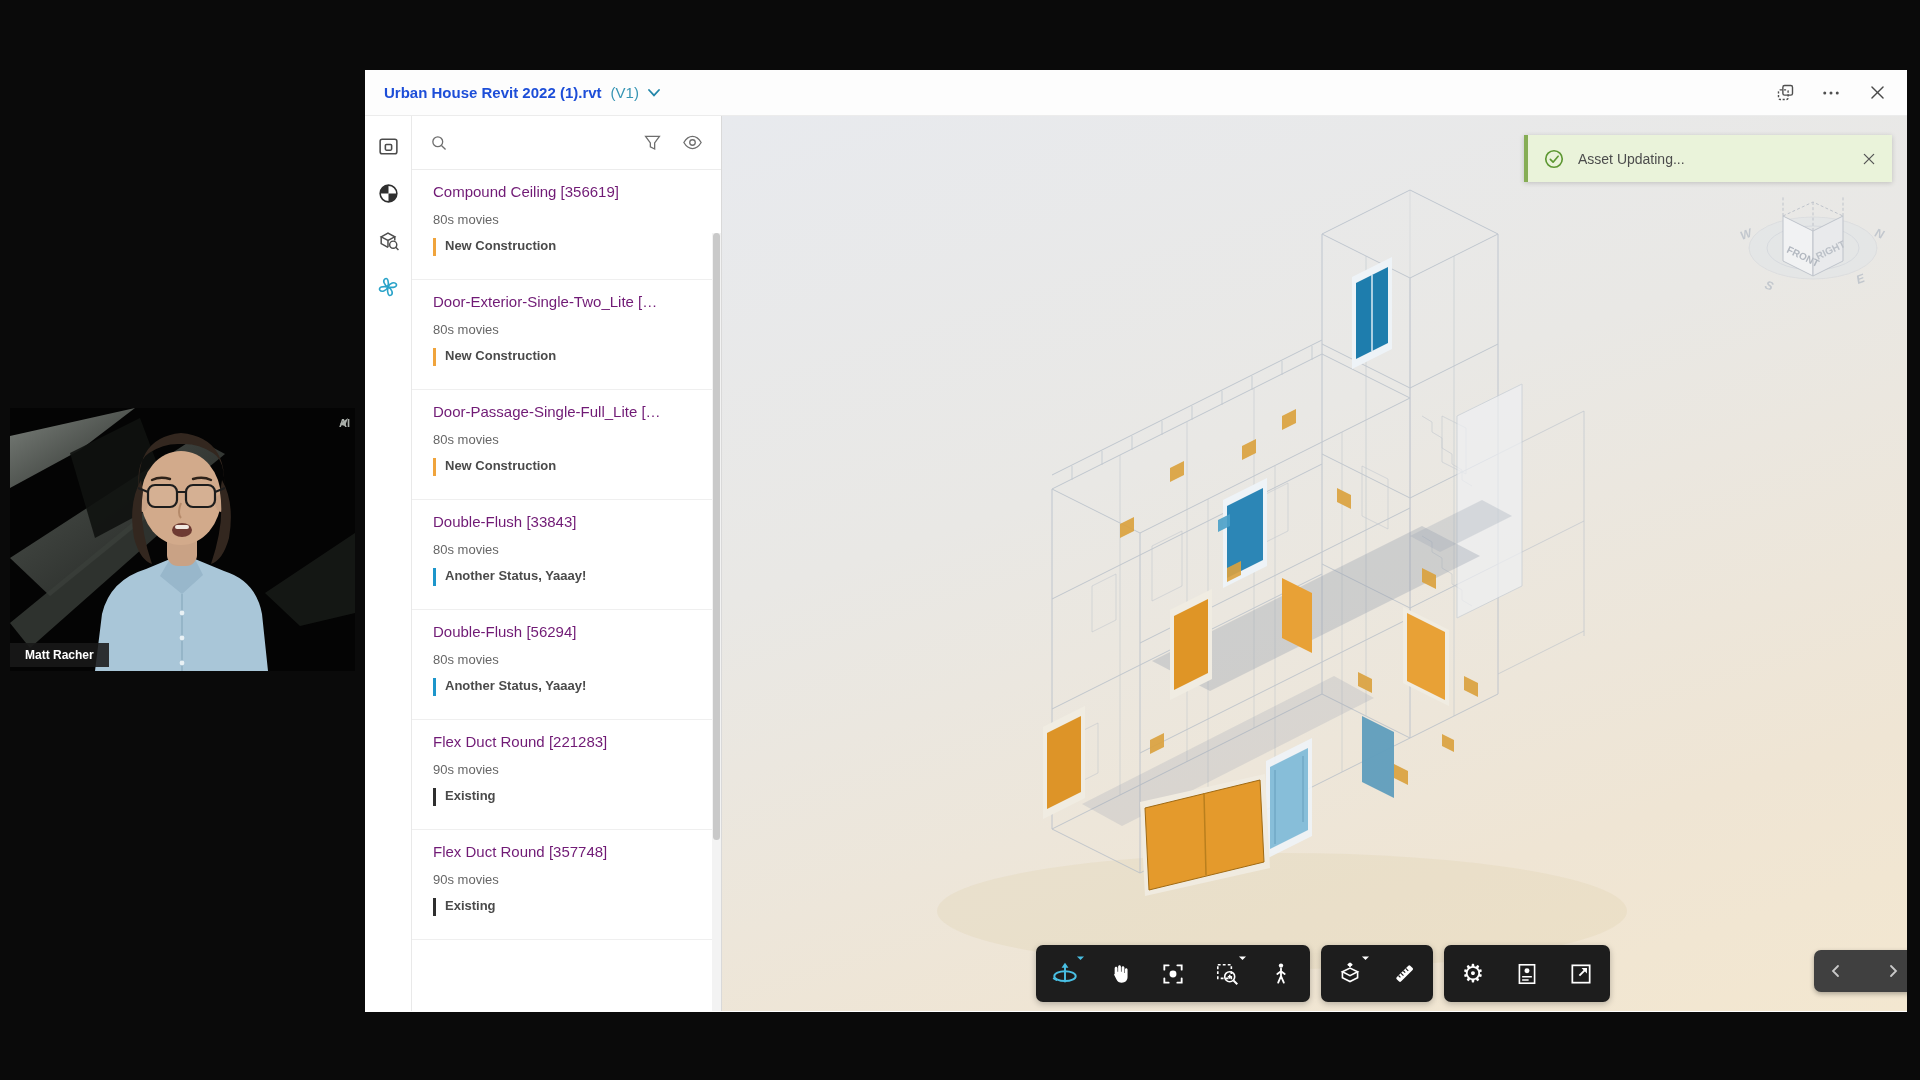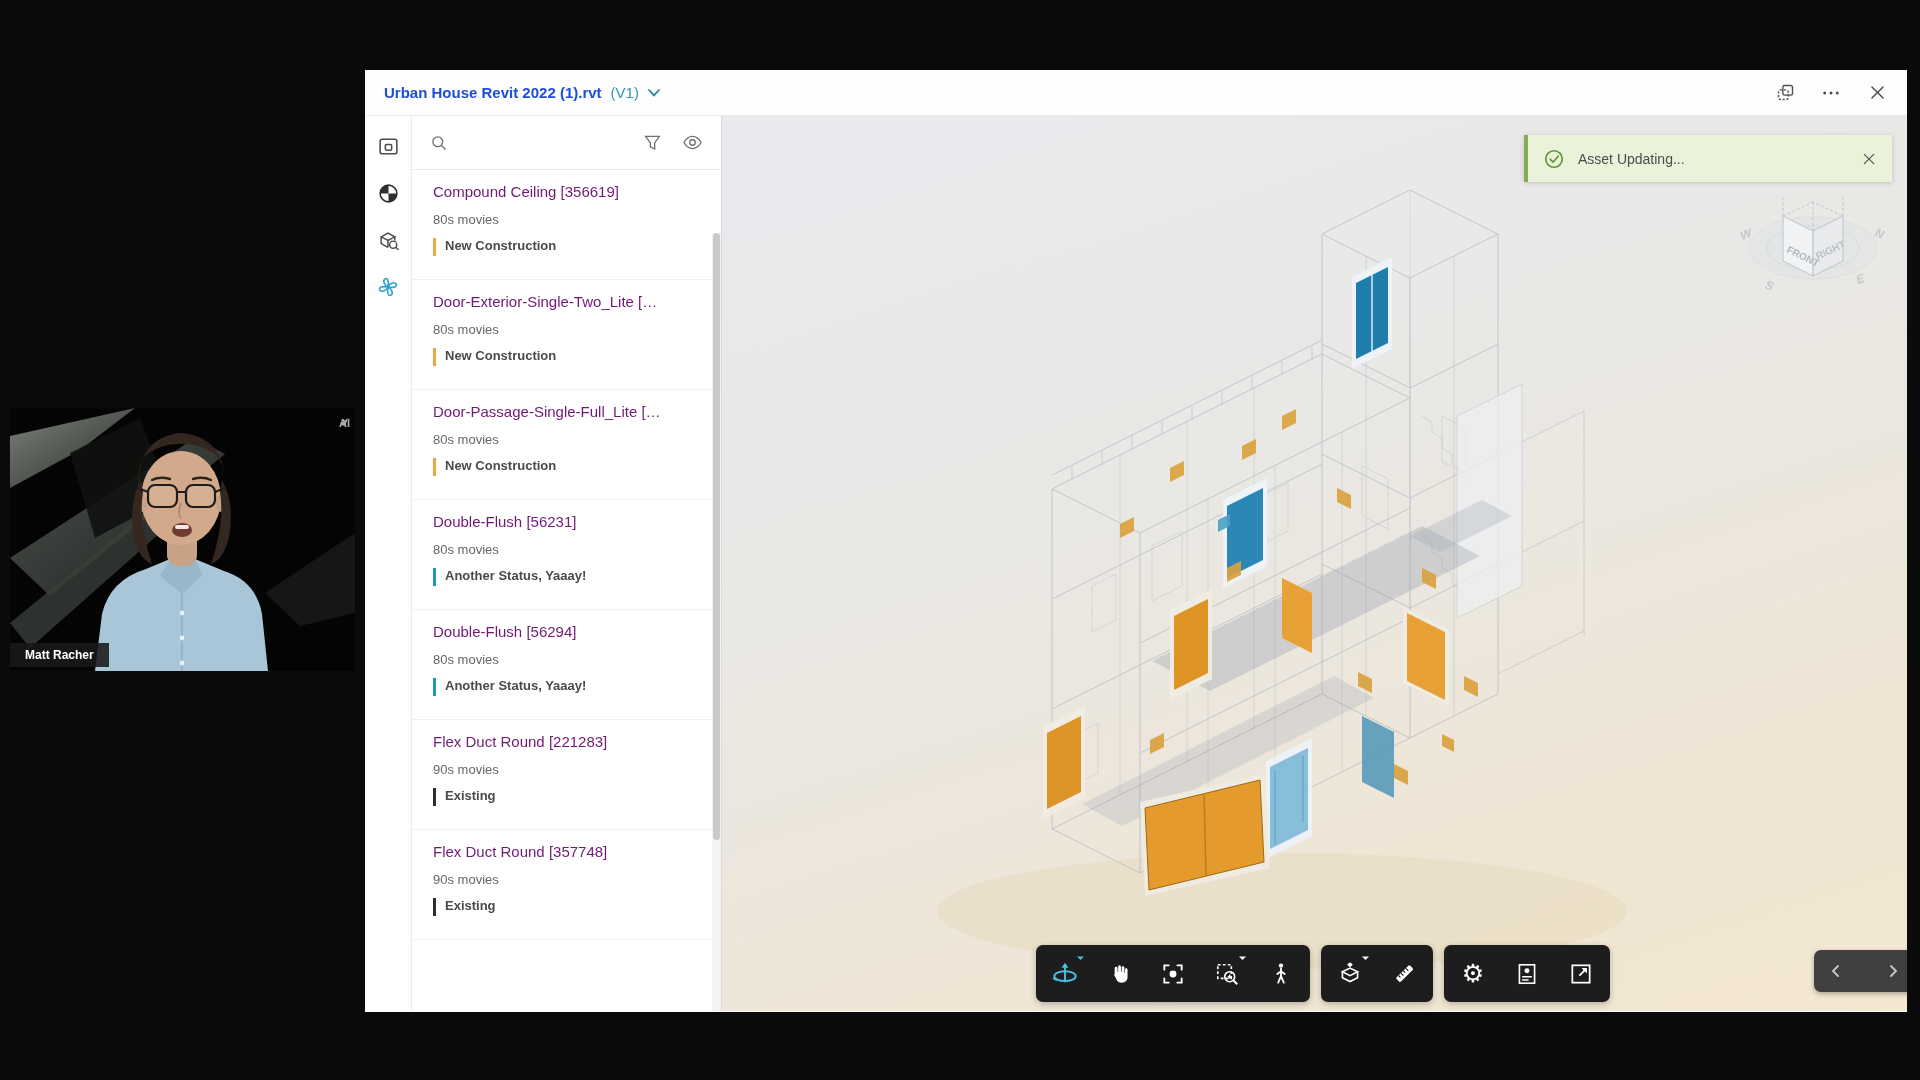--- a/index.html
+++ b/index.html
@@ -183,21 +183,21 @@
   <div class="asset-item">
     <div class="asset-name">Door-Passage-Single-Full_Lite […</div>
     <div class="asset-category">80s movies</div>
     <div class="asset-status">
       <span class="status-bar" style="background: rgb(240, 164, 60);"></span>
       <span class="status-text">New Construction</span>
     </div>
   </div>
 
   <div class="asset-item">
-    <div class="asset-name">Double-Flush [56231]</div>
+    <div class="asset-name">Double-Flush [33843]</div>
     <div class="asset-category">80s movies</div>
     <div class="asset-status">
       <span class="status-bar" style="background: rgb(29, 150, 203);"></span>
       <span class="status-text">Another Status, Yaaay!</span>
     </div>
   </div>
 
   <div class="asset-item">
     <div class="asset-name">Double-Flush [56294]</div>
     <div class="asset-category">80s movies</div>

